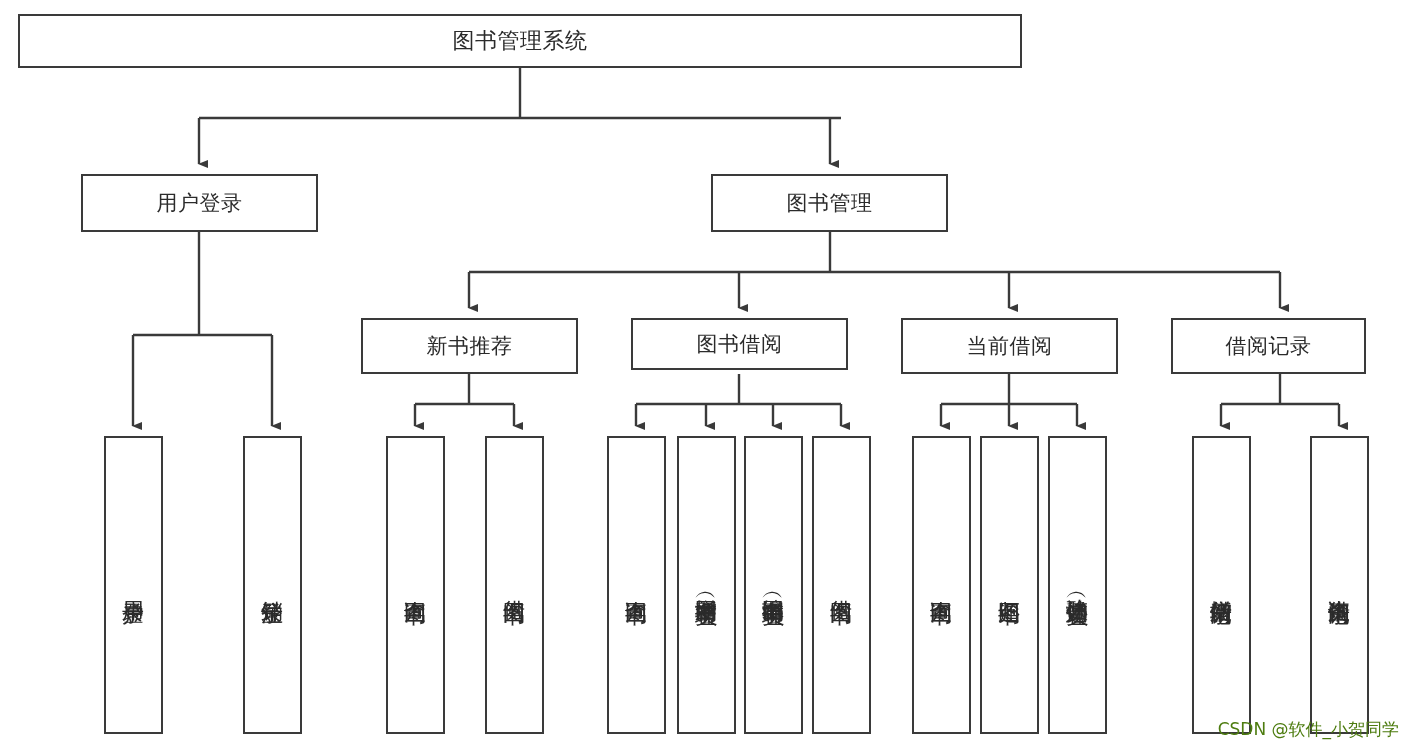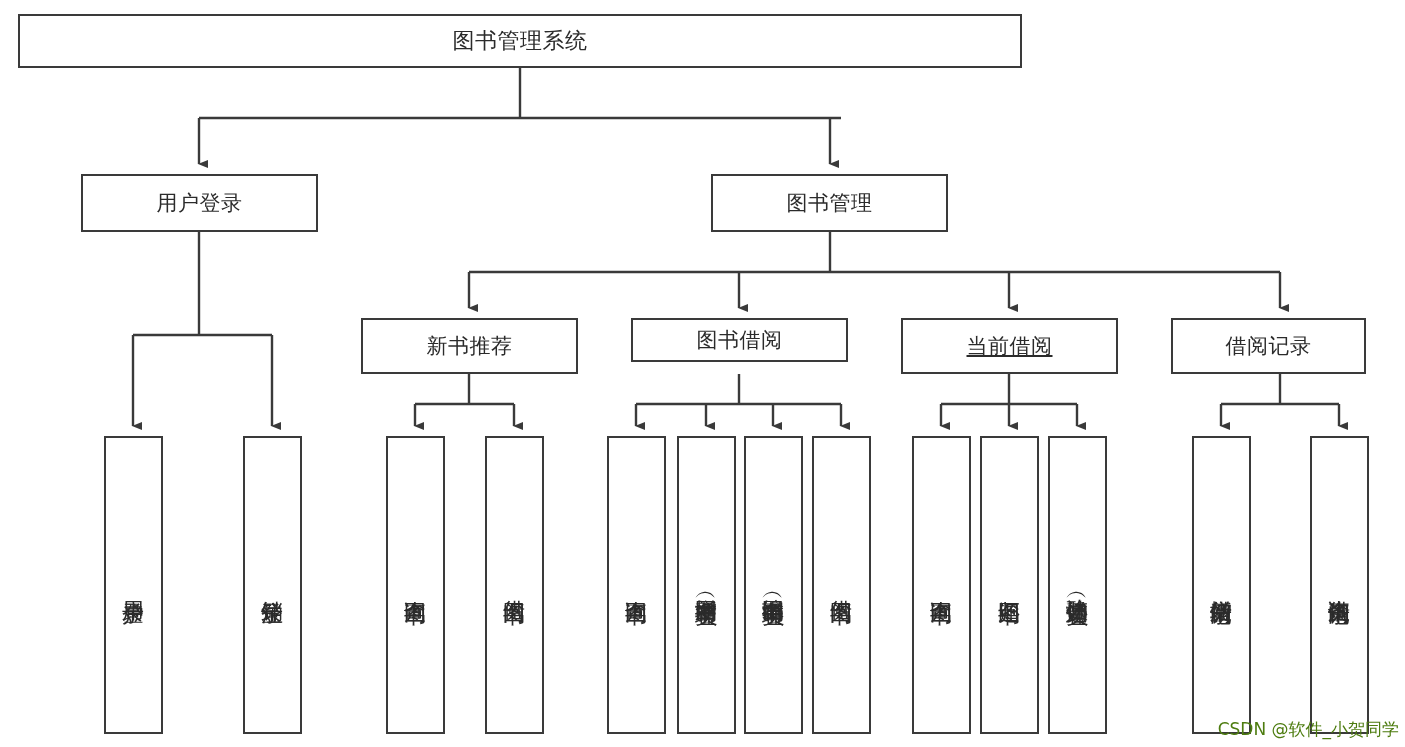--- a/index.html
+++ b/index.html
@@ -138,24 +138,24 @@
   <div class="node horiz" style="left:81px; top:174px; width:237px; height:58px;">
     <span class="node-label">用户登录</span>
   </div>
   <div class="node horiz" style="left:361px; top:318px; width:217px; height:56px;">
     <span class="node-label">新书推荐</span>
   </div>
 
   <div class="node horiz" style="left:711px; top:174px; width:237px; height:58px;">
     <span class="node-label">图书管理</span>
   </div>
-  <div class="node horiz" style="left:631px; top:318px; width:217px; height:44px;">
+  <div class="node horiz" style="left:631px; top:318px; width:217px; height:52px;">
     <span class="node-label">图书借阅</span>
   </div>
-  <div class="node horiz" style="left:901px; top:318px; width:217px; height:56px;text-decoration:underline;">
+  <div class="node horiz" style="left:901px; top:318px; width:217px; height:56px;">
     <span class="node-label">当前借阅</span>
   </div>
   <div class="node horiz" style="left:1171px; top:318px; width:195px; height:56px;">
     <span class="node-label">借阅记录</span>
   </div>
 
   <div class="node vert" style="left:104px; top:436px; width:59px; height:298px;">
     <span class="node-label">用户登录</span>
   </div>
   <div class="node vert" style="left:243px; top:436px; width:59px; height:298px;">

